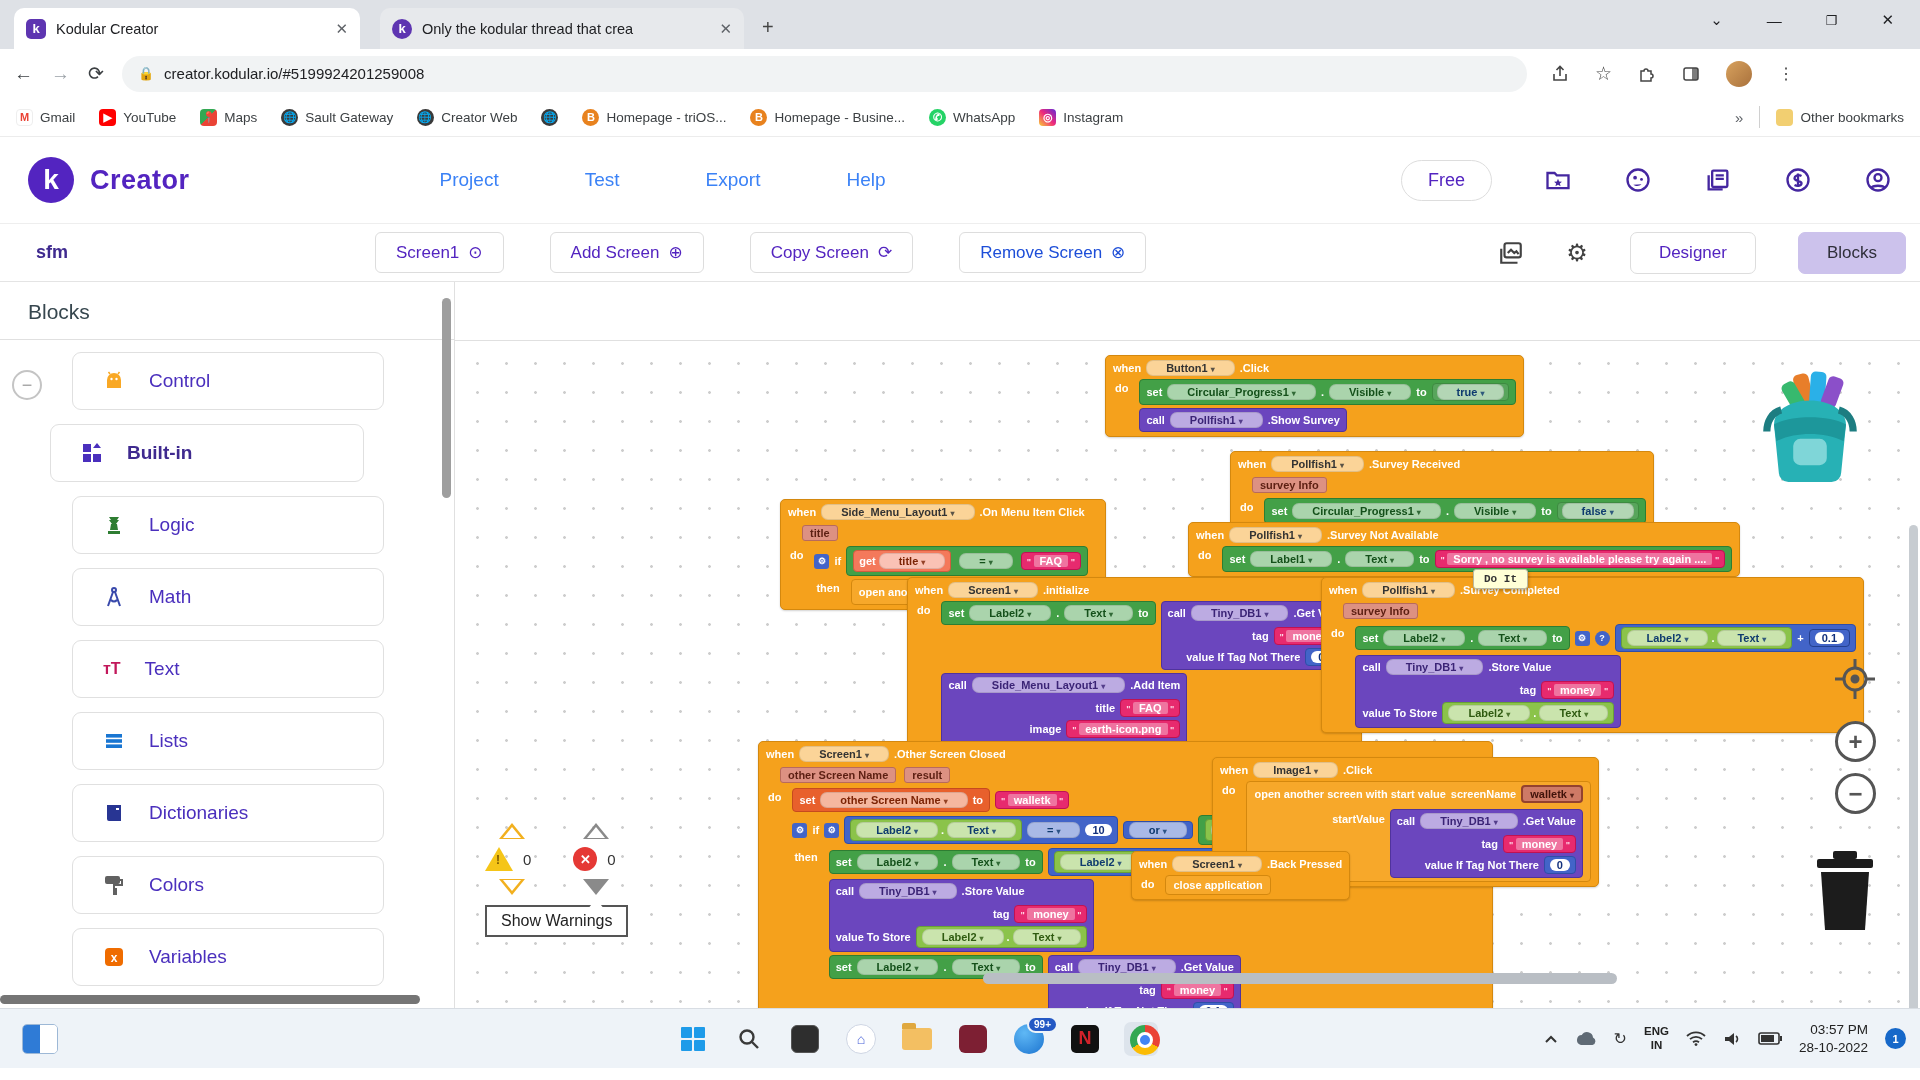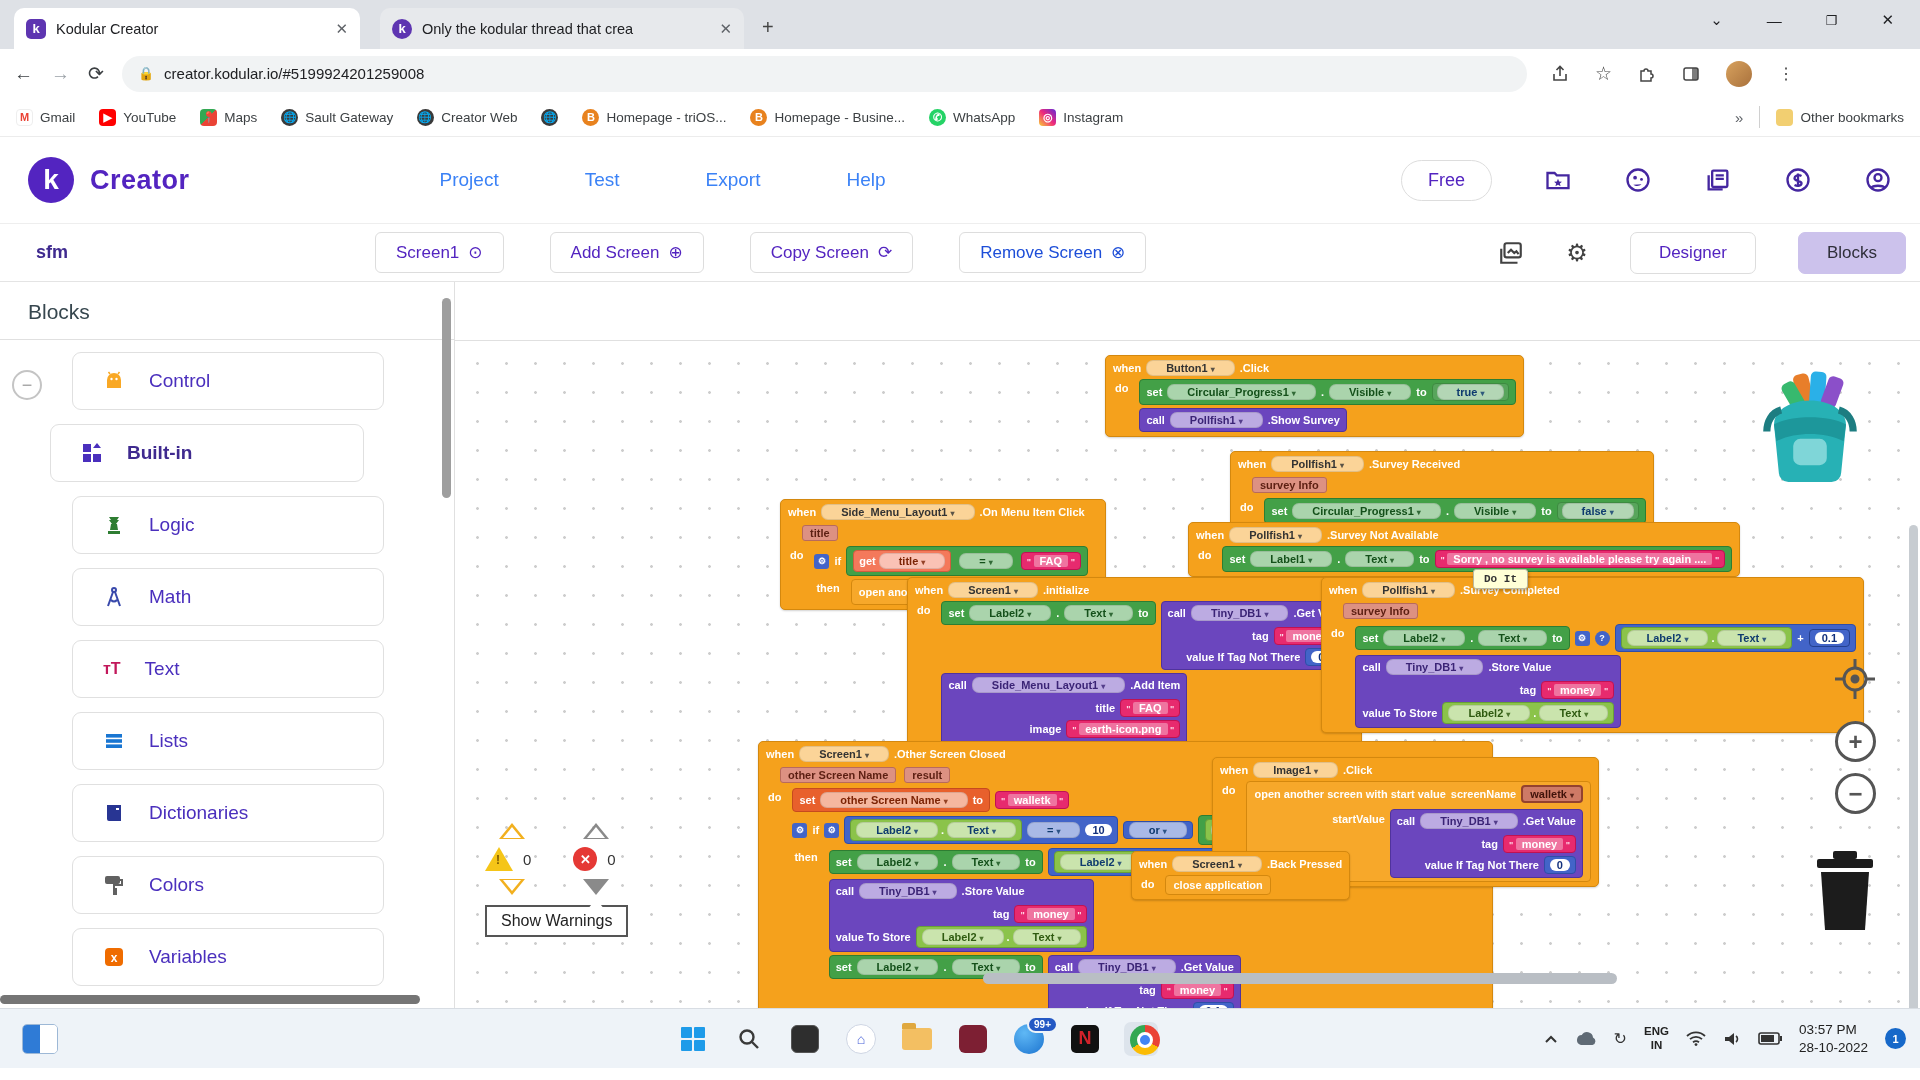--- a/index.html
+++ b/index.html
@@ -128,21 +128,21 @@
   .folder::before{content:"";position:absolute;top:-5px;left:0;width:14px;height:6px;background:#e0a83f;border-radius:2px 2px 0 0}
   .maroonapp{width:28px;height:28px;background:#7d1f33;border-radius:6px}
   .blueapp{width:30px;height:30px;background:radial-gradient(circle at 35% 30%,#5fb8f5,#1c74d0);border-radius:50%}
   .badge{position:absolute;top:-6px;right:-12px;background:#2458c4;color:#fff;border-radius:9px;font-size:10px;font-weight:bold;padding:1px 5px;border:2px solid #eef3f8}
   .napp{width:28px;height:28px;background:#111;border-radius:5px;color:#d3222a;display:grid;place-items:center;font-size:18px;font-weight:bold}
   .chromewrap{background:#dde4ec;border-radius:7px;padding:3px 6px}
   .chrome{width:30px;height:30px;border-radius:50%;background:conic-gradient(#ea4335 0 33%,#fbbc05 0 66%,#34a853 0 100%);position:relative}
   .chrome::after{content:"";position:absolute;inset:7px;border-radius:50%;background:#4285f4;border:3px solid #fff}
   .tb-right{position:absolute;right:14px;display:flex;align-items:center;gap:17px;color:#222}
   .lang{font-size:11.5px;font-weight:bold;text-align:center;line-height:1.15}
-  .clock{font-size:13.5px;text-align:left;line-height:1.3}
+  .clock{font-size:13.5px;text-align:right;line-height:1.3}
   .notif{width:21px;height:21px;border-radius:50%;background:#1668c9;color:#fff;display:grid;place-items:center;font-size:11px;font-weight:bold}
   svg{display:block}
 </style>
 </head>
 <body>
 
 <div class="tabstrip">
   <div class="tab active">
     <span class="fav">k</span>
     <span class="ttl">Kodular Creator</span>

